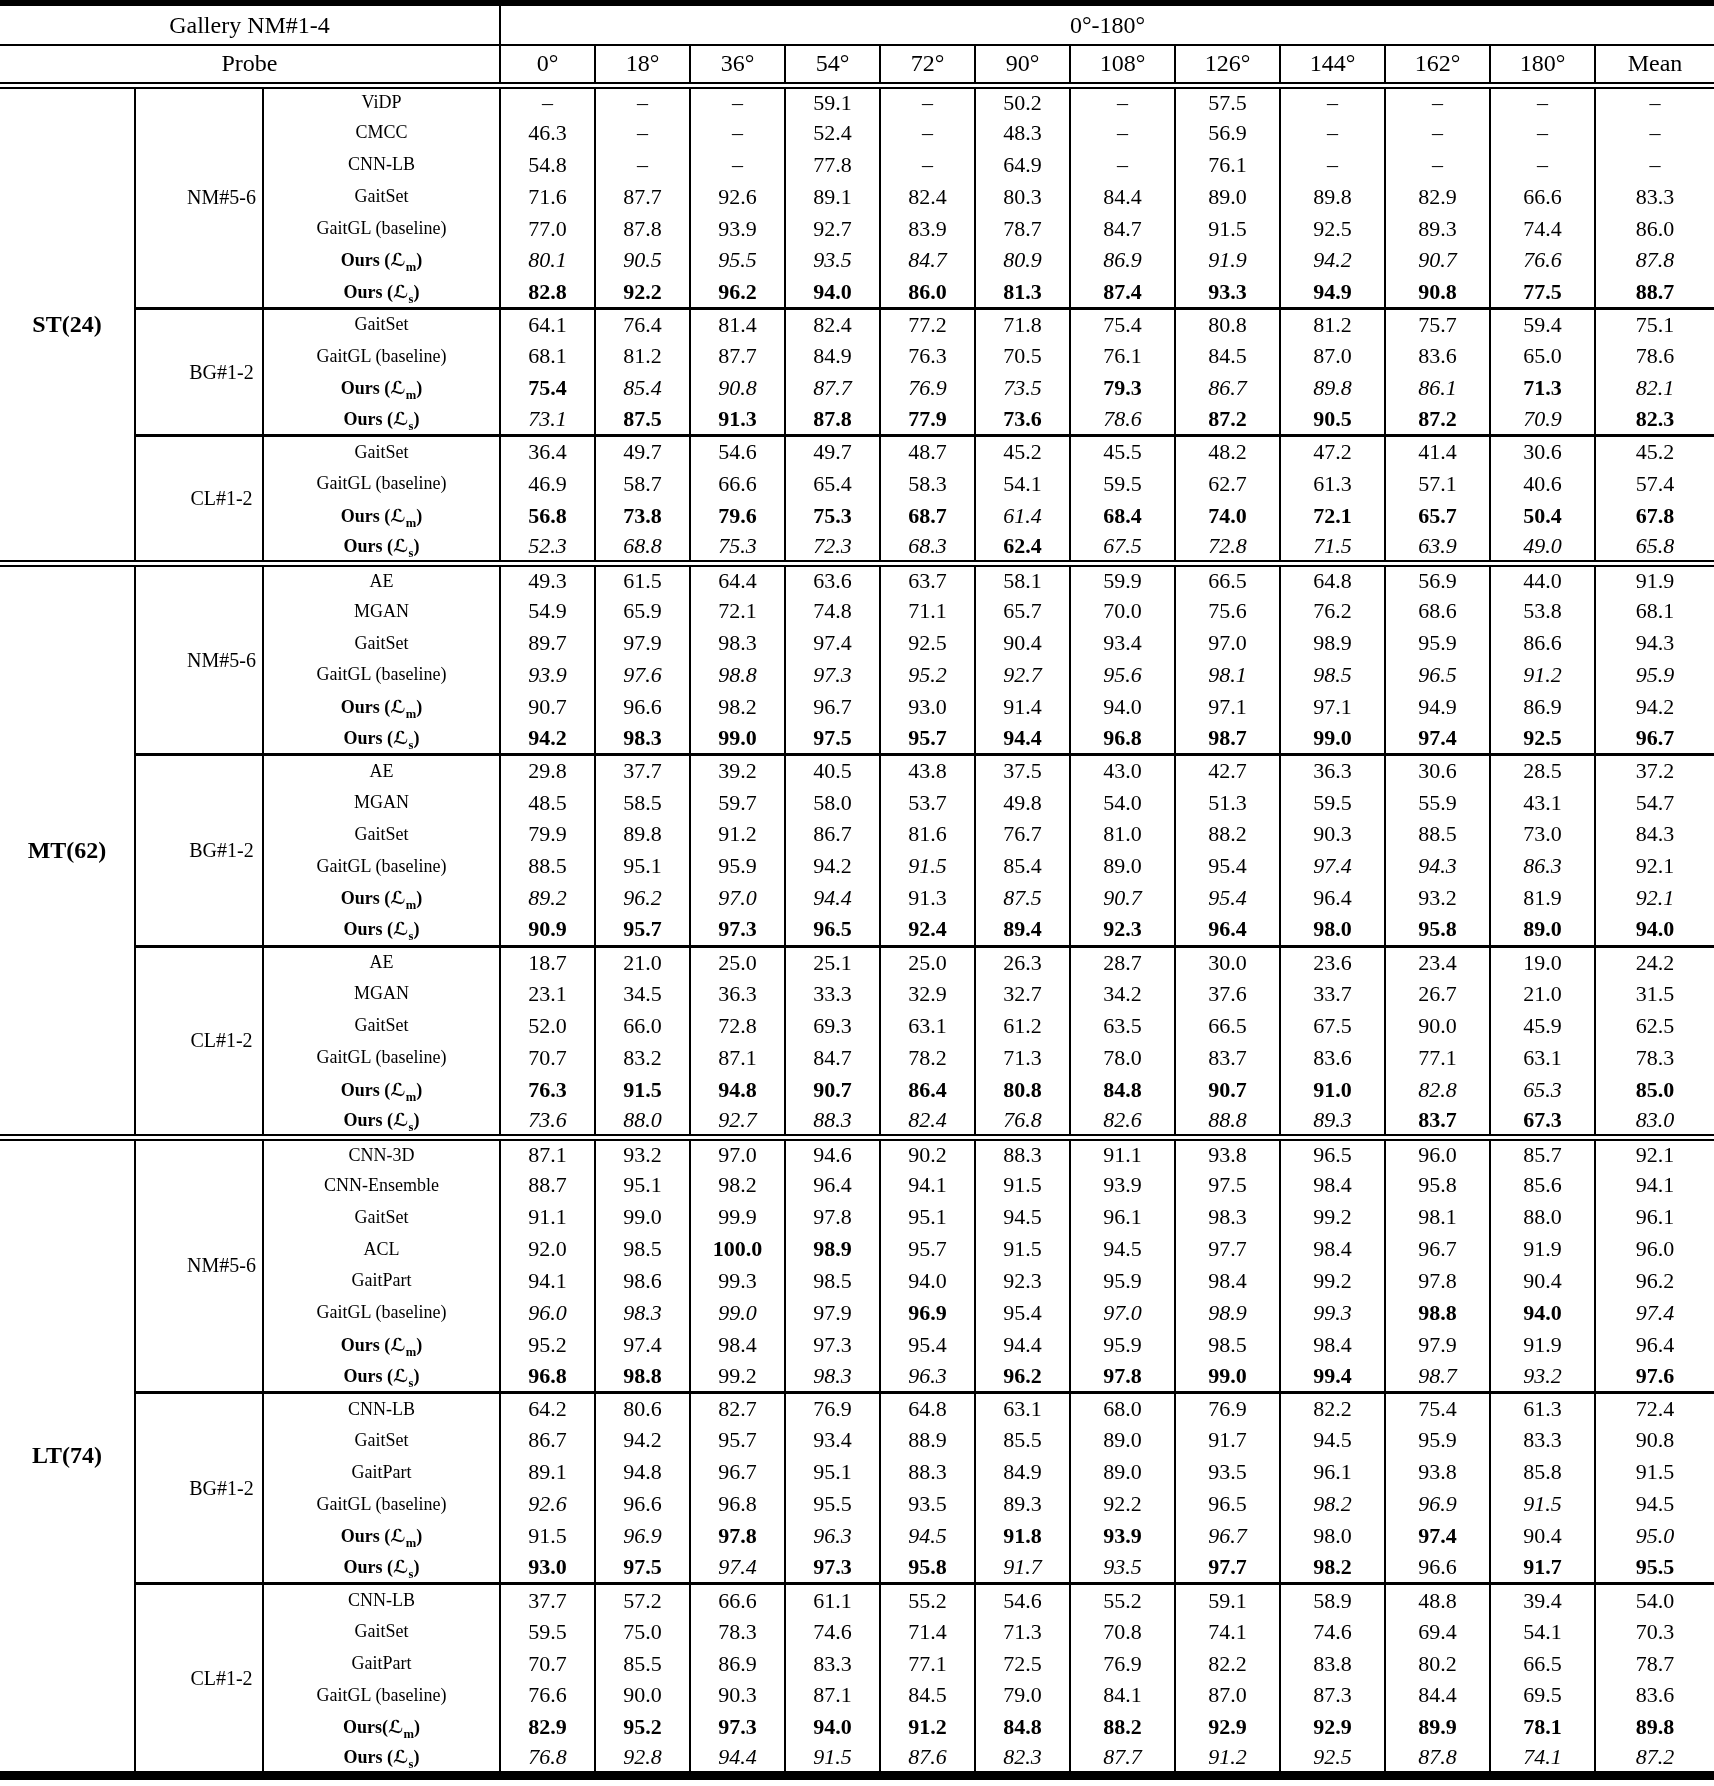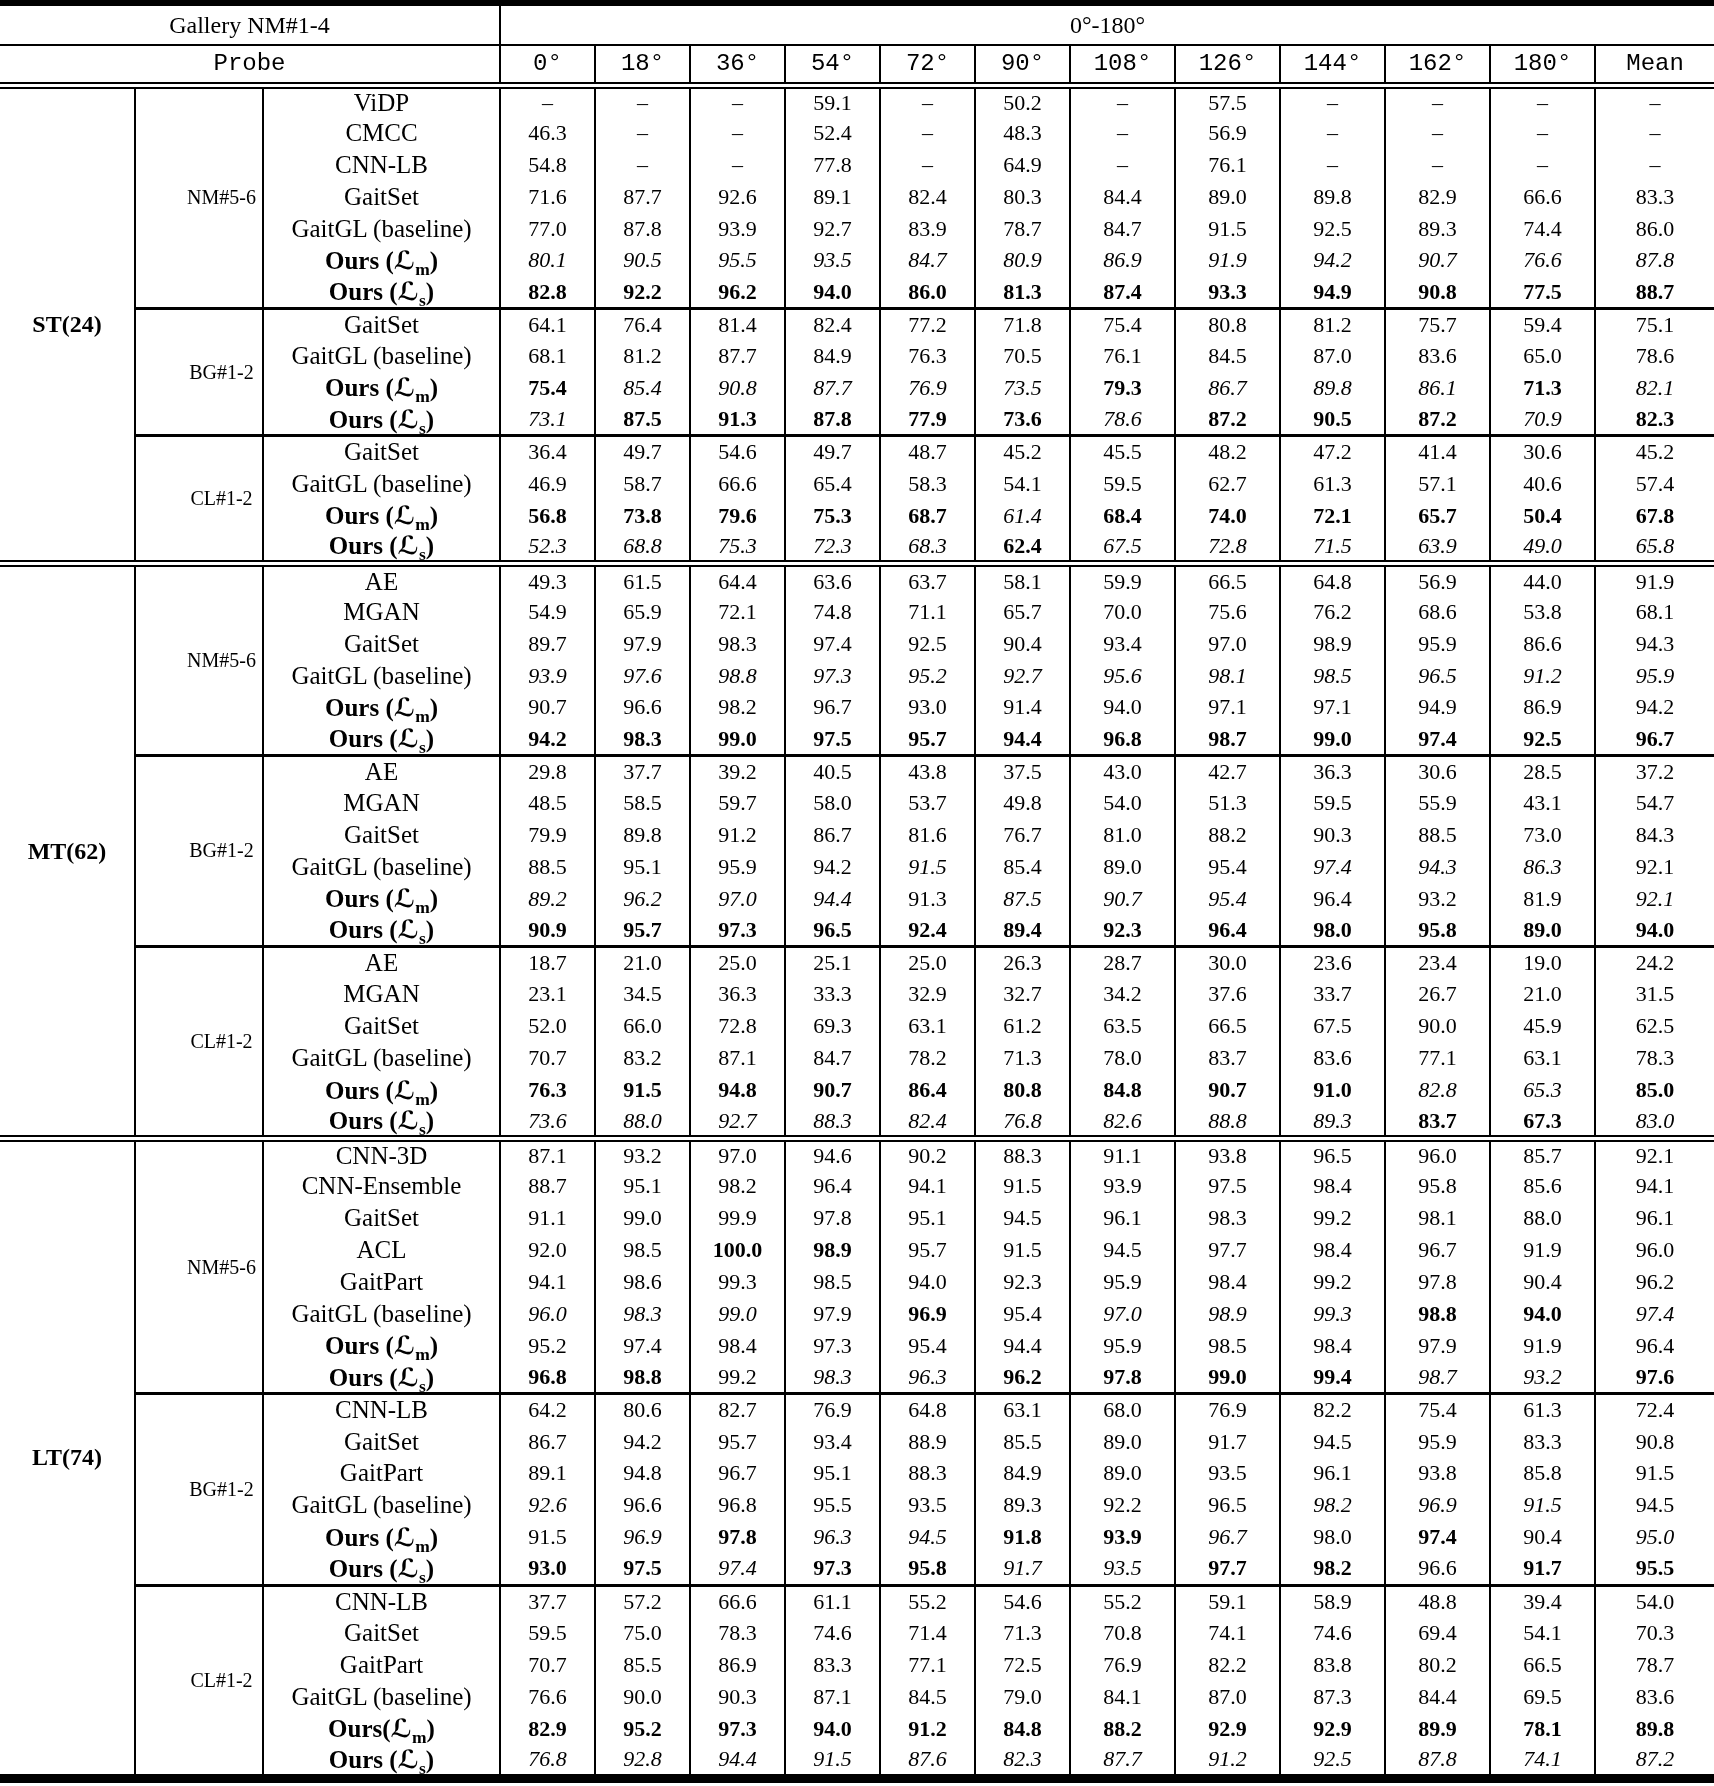--- a/index.html
+++ b/index.html
@@ -6,25 +6,25 @@
   body{font-family:"Liberation Serif","DejaVu Serif",serif;color:#000;}
   #page{width:1714px;height:1786px;background:#fff;overflow:hidden;}
   table{border-collapse:collapse;table-layout:fixed;width:1714px;
         border-top:6px solid #000;border-bottom:9px solid #000;}
   th,td{padding:0;text-align:center;vertical-align:middle;font-weight:normal;
         white-space:nowrap;overflow:hidden;}
   thead tr.h1{height:42px;}
   thead tr.h2{height:40px;}
   tbody tr{height:31.9px;}
   thead tr.h1 th{font-size:24px;border-bottom:2px solid #000;margin-left:32px;}
-  thead tr.h2 th{font-size:24px;border-bottom:7px double #000;font-family:Liberation Mono, monospace;}
+  thead tr.h2 th{font-size:24px;border-bottom:7px double #000;}
   tbody td{font-size:22px;}
   td.c-group{font-weight:bold;font-size:24px;margin-top:28px;}
   td.c-cond{font-size:20px;padding-left:45px;}
-  td.c-method{font-size:25px;}
+  td.c-method{font-size:18px;}
   td.m-bold{font-weight:bold;margin-top:36px;}
   .bl{border-left:2px solid #000;}
   tr.sub > td{border-top:3px solid #000;}
   tr.sec > td{border-top:7px double #000;}
   .v-b{font-weight:bold;}
   .v-i{font-style:italic;}
   sub{font-size:70%;line-height:0;}
   .scr{font-family:"DejaVu Serif","DejaVu Sans",serif;}
 </style>
 </head>

